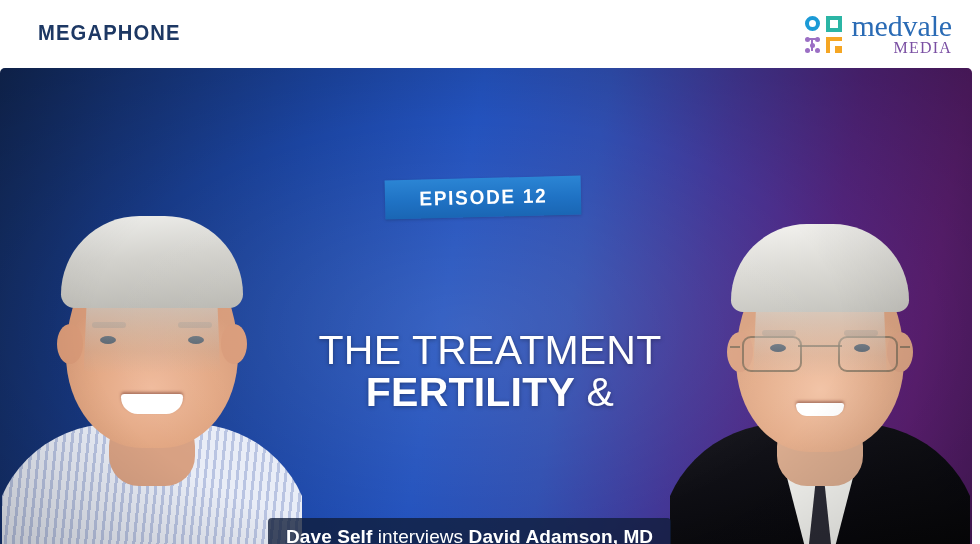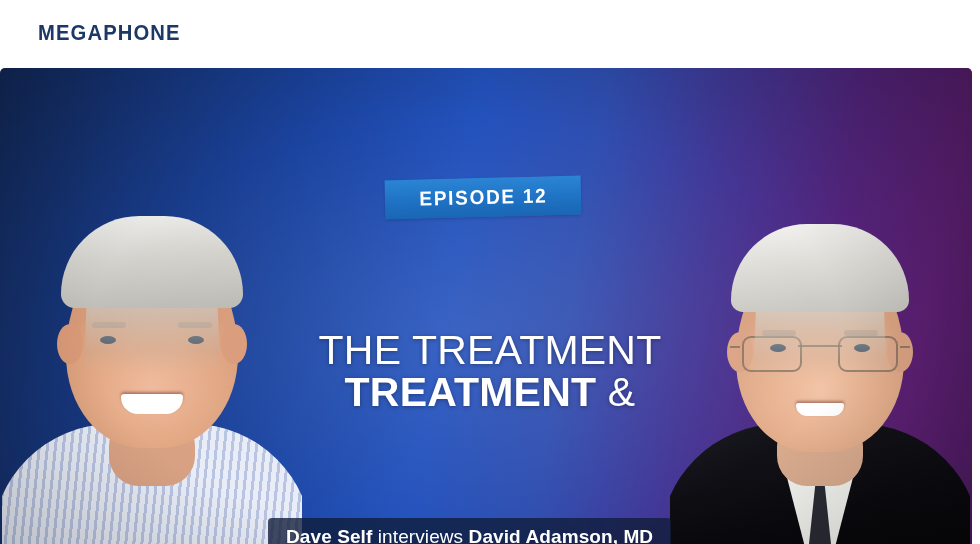--- a/index.html
+++ b/index.html
@@ -404,20 +404,41 @@
 </style>
 </head>
 <body>
 
 <div id="screenshot">
 
   <div class="topbar">
 
     <div class="brand-word">MEGAPHONE</div>
 
+    <div class="logo-wrap">
+
+      <div class="logo-mark">
+        <span class="lm lm-ring"></span>
+        <span class="lm lm-sq"></span>
+        <span class="lm lm-bar lm-bar-h"></span>
+        <span class="lm lm-bar lm-bar-v"></span>
+        <span class="lm lm-d lm-d1"></span>
+        <span class="lm lm-d lm-d2"></span>
+        <span class="lm lm-d lm-d3"></span>
+        <span class="lm lm-d lm-d4"></span>
+        <span class="lm lm-d lm-d5"></span>
+        <span class="lm lm-corner"></span>
+        <span class="lm lm-corner-dot"></span>
+      </div>
+
+      <div class="logo-text">
+        <span class="logo-medvale">medvale</span>
+        <span class="logo-media">MEDIA</span>
+      </div>
+    </div>
   </div>
 
   <div class="hero">
 
     <div class="person p-left">
       <div class="shoulders"></div>
       <div class="neck"></div>
       <div class="head">
         <span class="ear ear-l"></span>
         <span class="ear ear-r"></span>
@@ -461,21 +482,21 @@
     <div class="episode-banner">
       <span class="episode-text">EPISODE 12</span>
     </div>
 
 
     <div class="subtitle">
       <span class="ln">
         <span class="sub-light">THE TREATMENT</span>
       </span>
       <span class="ln">
-        <span class="sub-bold">TREATMENT</span><span class="sub-light"> &amp;</span>
+        <span class="sub-bold">FERTILITY</span><span class="sub-light"> &amp;</span>
       </span>
     </div>
 
     <div class="host-bar">
       <span class="host-text"><span class="host-name">Dave Self</span><span class="host-verb"> interviews </span><span class="host-name">David Adamson, MD</span></span>
     </div>
 
   </div>
 </div>
 

